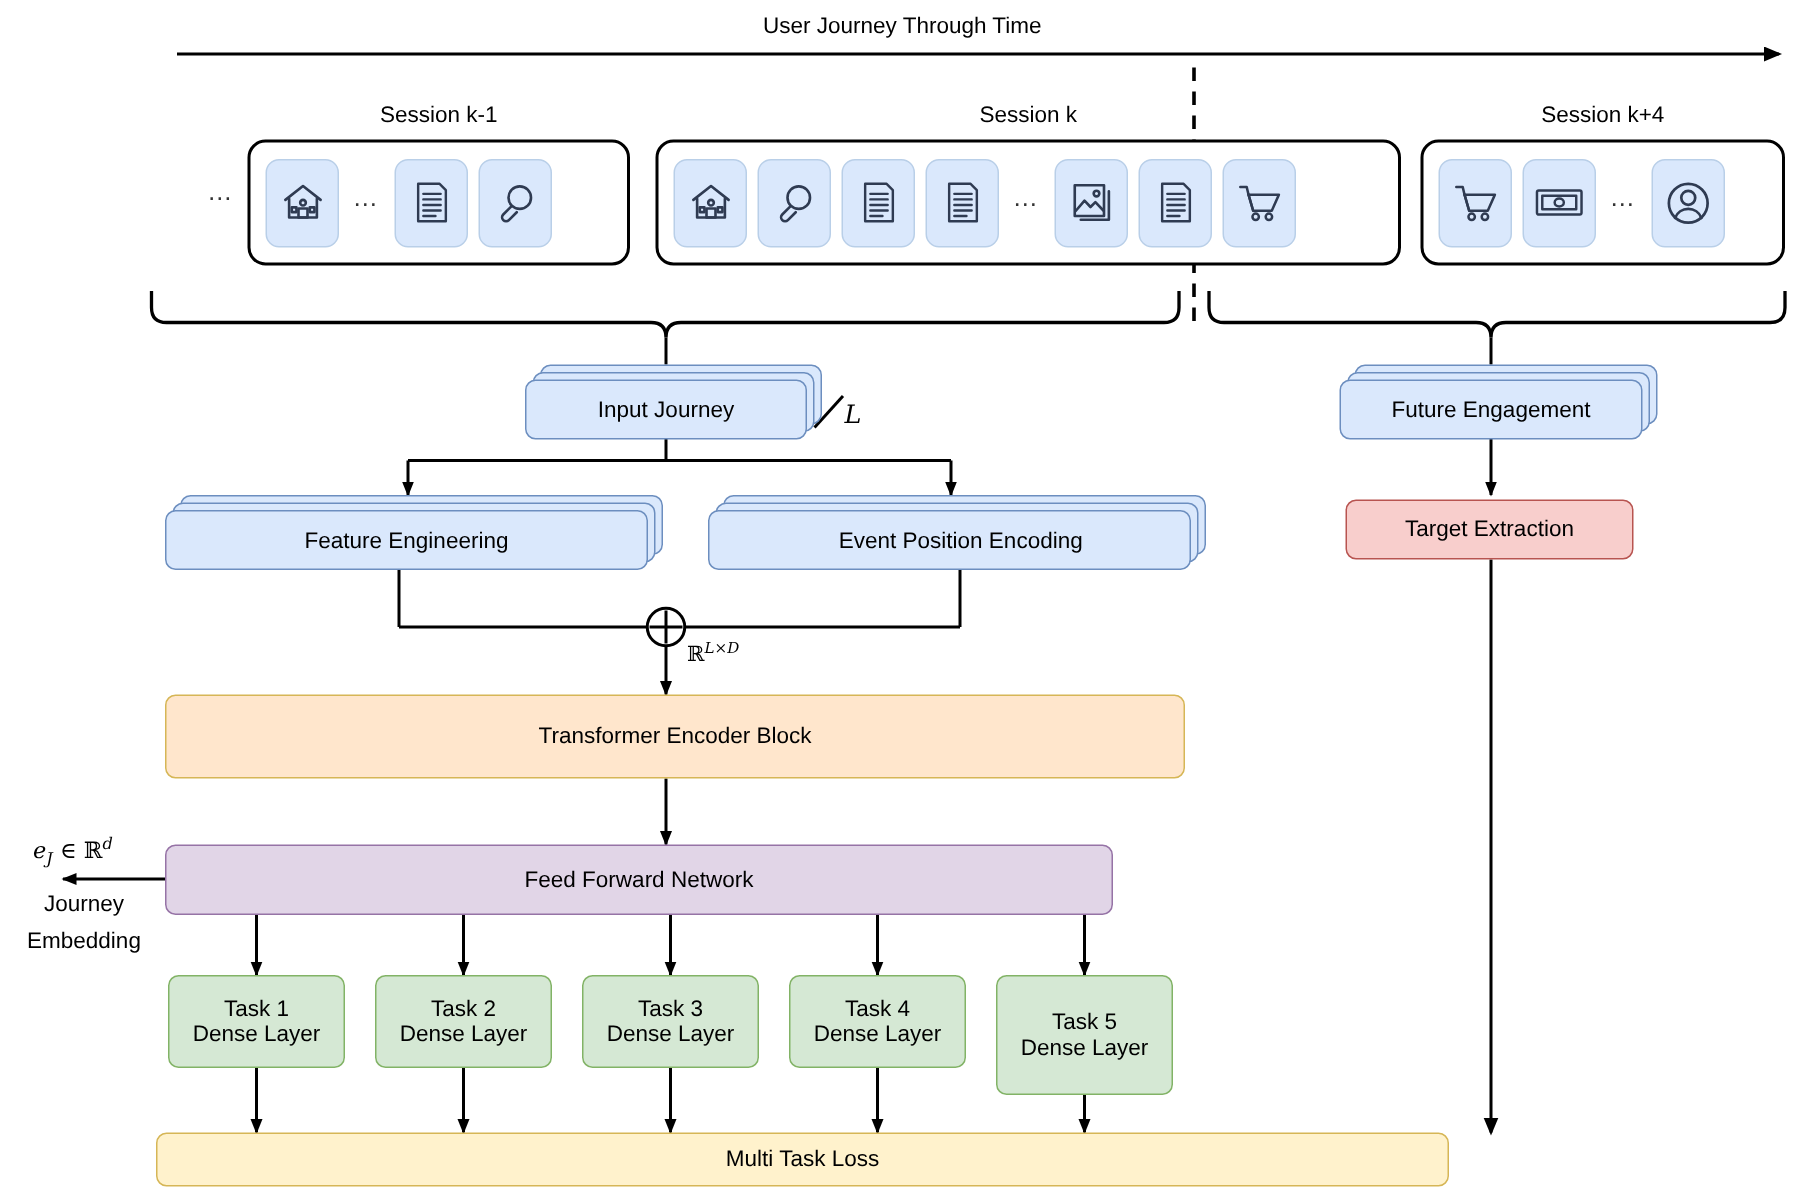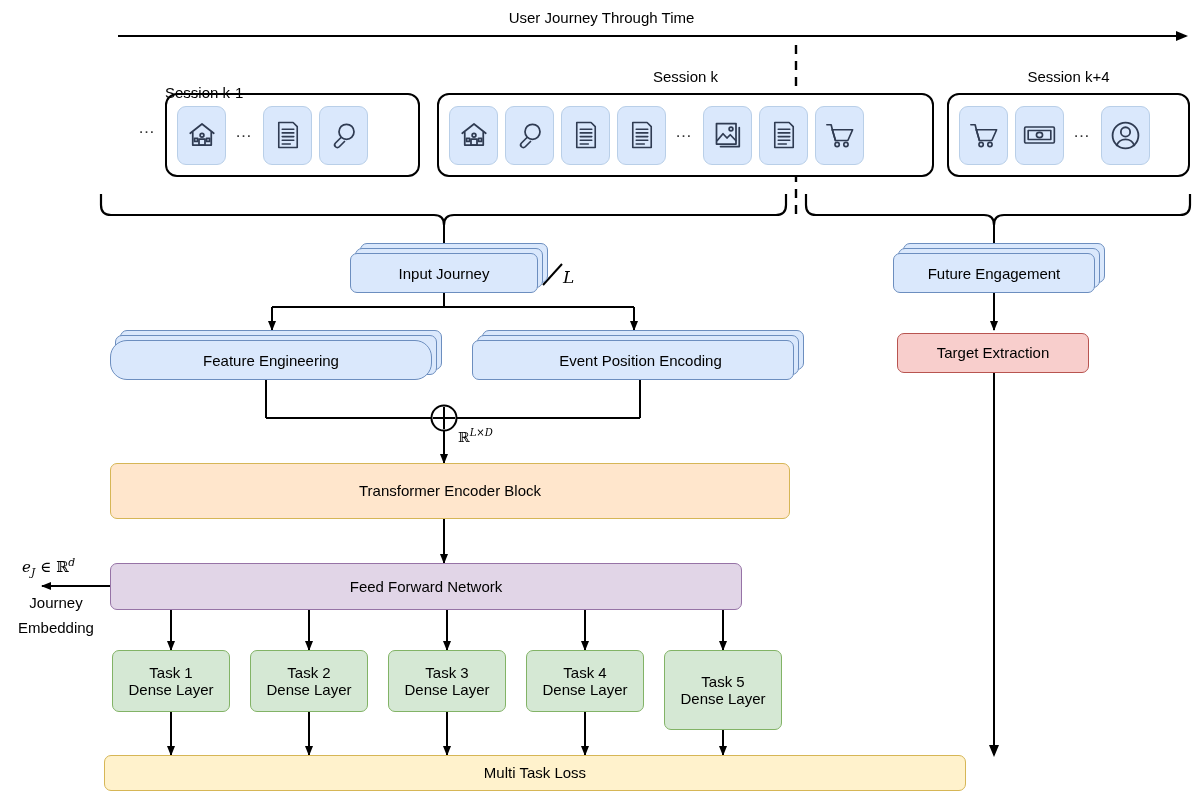--- a/index.html
+++ b/index.html
@@ -137,21 +137,21 @@
       <line x1="723" y1="712" x2="723" y2="755" stroke="#000" stroke-width="2" marker-end="url(#ah)"></line>
     </g>
 
     <line x1="994" y1="283" x2="994" y2="330" stroke="#000" stroke-width="2" marker-end="url(#ah)"></line>
 
     <line x1="994" y1="373" x2="994" y2="755" stroke="#000" stroke-width="2" marker-end="url(#ahL)"></line>
   </svg>
 
   <div class="cap" style="left:0;width:1203px;top:9px;text-align:center;">User Journey Through Time</div>
 
-  <div class="session-title" style="left:165px;width:255px;top:84px;text-align:left;">Session k-1</div>
+  <div class="session-title" style="left:165px;width:255px;top:68px;text-align:center;">Session k-1</div>
   <div class="dots-out" style="left:138px;top:118px;">…</div>
 
   <div class="session-box" style="left:165px;top:93px;width:255px;height:84px;">
     <div class="ev-row">
       <div class="ev">
         <svg width="30" height="30" viewBox="0 0 24 24" fill="none" stroke="#2f3b52" stroke-width="1.4" stroke-linecap="round" stroke-linejoin="round">
           <path d="M2.6 10.6 12 3.2l9.4 7.4"></path>
           <path d="M4.6 10v10h14.8V10"></path>
           <circle cx="12" cy="12.1" r="1.5"></circle>
           <rect x="9.6" y="15.2" width="4.8" height="4.8"></rect>
@@ -270,21 +270,21 @@
     <div class="sheet s2" style="width:188px;height:40px;"></div>
     <div class="sheet s3" style="width:188px;height:40px;">
       <span>Input Journey</span>
     </div>
   </div>
   <div class="cap math" style="left:563px;top:267px;font-size:17px;">L</div>
 
   <div class="stack" style="left:110px;top:330px;width:332px;height:50px;">
     <div class="sheet s1" style="width:322px;height:40px;"></div>
     <div class="sheet s2" style="width:322px;height:40px;"></div>
-    <div class="sheet s3" style="width:322px;height:40px;border-radius:17px;">
+    <div class="sheet s3" style="width:322px;height:40px;">
       <span>Feature Engineering</span>
     </div>
   </div>
 
   <div class="stack" style="left:472px;top:330px;width:332px;height:50px;">
     <div class="sheet s1" style="width:322px;height:40px;"></div>
     <div class="sheet s2" style="width:322px;height:40px;"></div>
     <div class="sheet s3" style="width:322px;height:40px;padding-left:15px;">
       <span>Event Position Encoding</span>
     </div>

